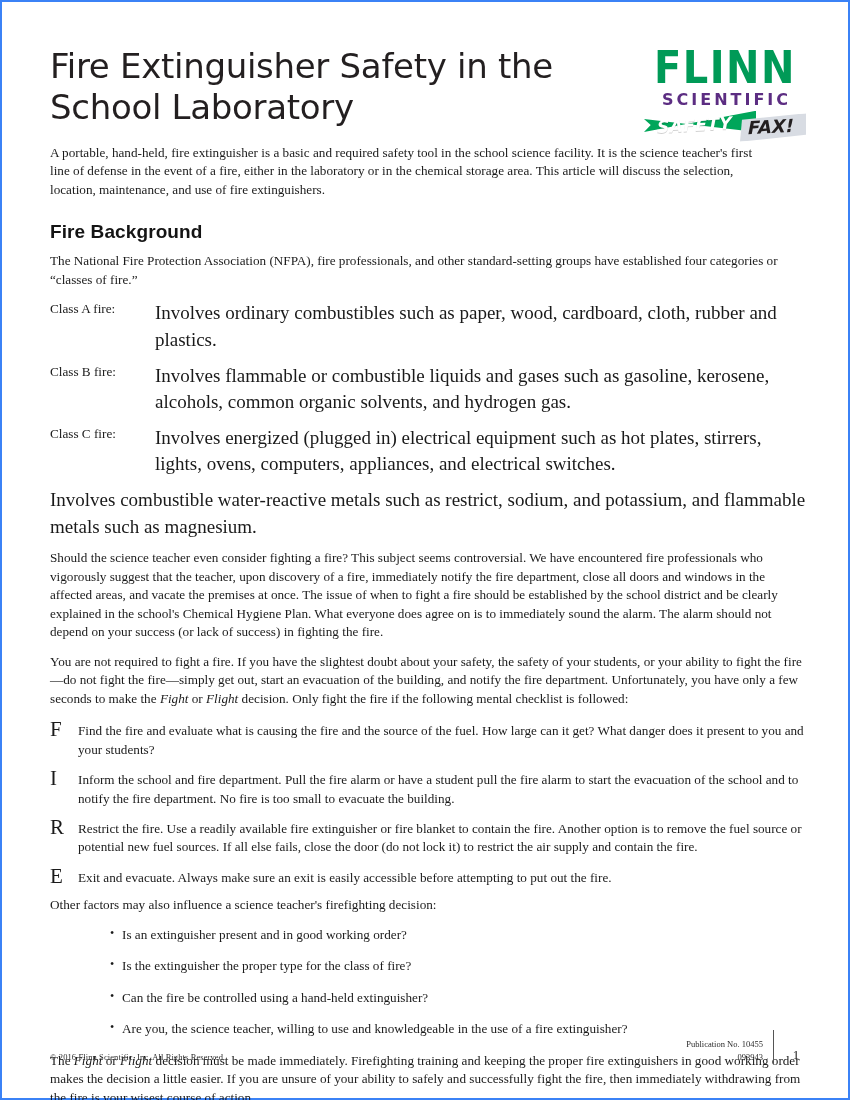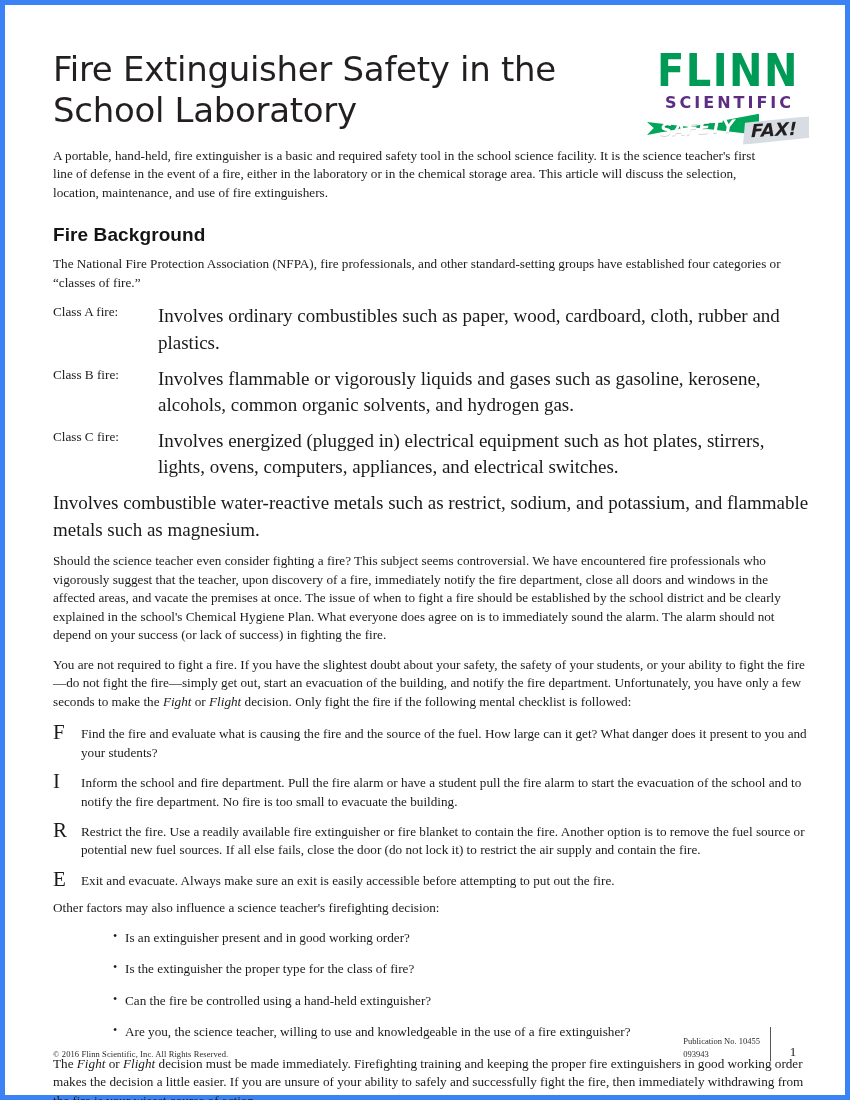--- a/index.html
+++ b/index.html
@@ -15,21 +15,21 @@
     position: relative;
     overflow: hidden;
   }
   .page {
     position: relative;
     width: 850px;
     height: 1100px;
     box-sizing: border-box;
     padding: 0;
     background: #fff;
-    border: 5px solid #3b82f6;
+    border: 2px solid #3b82f6;
   }
   .content {
     position: absolute;
     left: 48px;
     top: 42px;
     width: 756px;
   }
 
   
   .header {
@@ -242,21 +242,21 @@
     letter-spacing: 0.1px;
   }
   .footer-right {
     position: absolute;
     right: 0;
     bottom: 0px;
     display: flex;
     align-items: flex-end;
   }
   .footer-pub {
-    text-align: left;
+    text-align: right;
     font-size: 8.5px;
     line-height: 1.55;
     color: #2a2a2a;
     padding-right: 10px;
   }
   .footer-divider {
     width: 1px;
     height: 34px;
     background: #555;
     margin-right: 14px;
@@ -302,21 +302,21 @@
 
     <p class="body">The National Fire Protection Association (NFPA), fire professionals, and other standard-setting groups have established four categories or “classes of fire.”</p>
 
     <div class="class-list">
       <div class="class-row">
         <div class="class-label">Class A fire:</div>
         <div class="class-desc">Involves ordinary combustibles such as paper, wood, cardboard, cloth, rubber and plastics.</div>
       </div>
       <div class="class-row">
         <div class="class-label">Class B fire:</div>
-        <div class="class-desc">Involves flammable or vigorously liquids and gases such as gasoline, kerosene, alcohols, common organic solvents, and hydrogen gas.</div>
+        <div class="class-desc">Involves flammable or combustible liquids and gases such as gasoline, kerosene, alcohols, common organic solvents, and hydrogen gas.</div>
       </div>
       <div class="class-row">
         <div class="class-label">Class C fire:</div>
         <div class="class-desc">Involves energized (plugged in) electrical equipment such as hot plates, stirrers, lights, ovens, computers, appliances, and electrical switches.</div>
       </div>
       <div class="class-row">
         <div class="class-desc">Involves combustible water-reactive metals such as restrict, sodium, and potassium, and flammable metals such as magnesium.</div>
       </div>
     </div>
 

